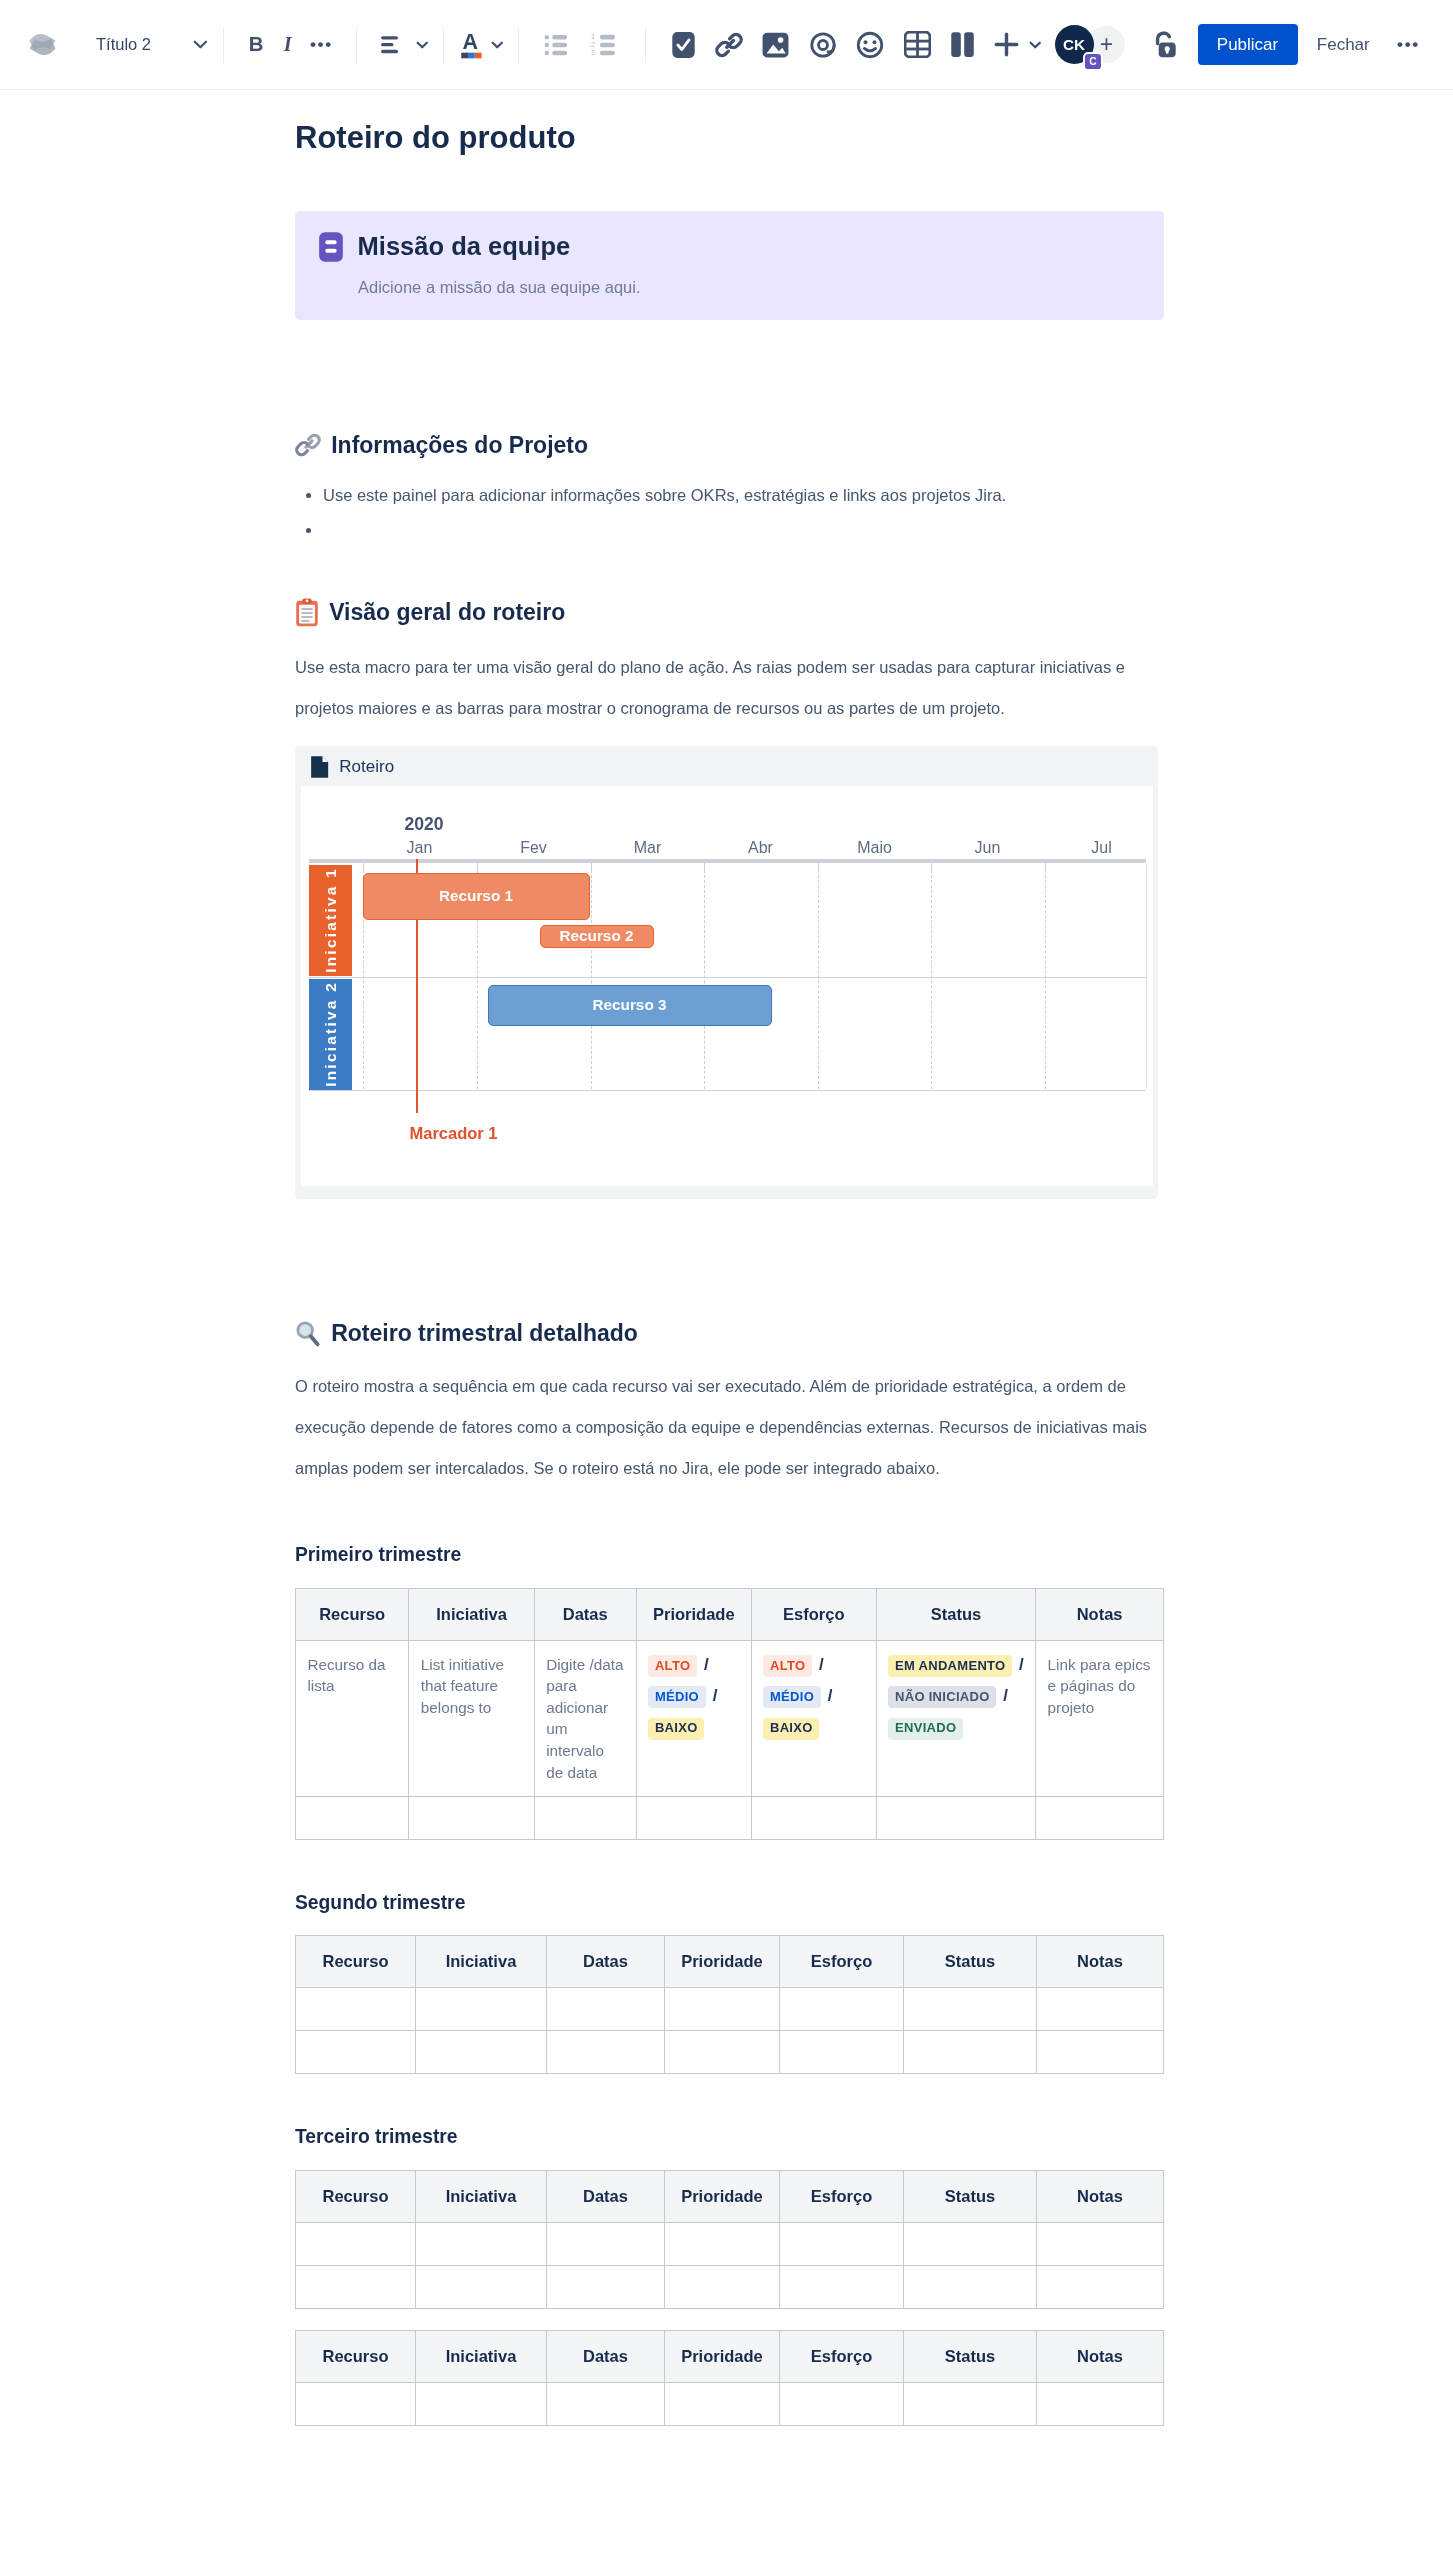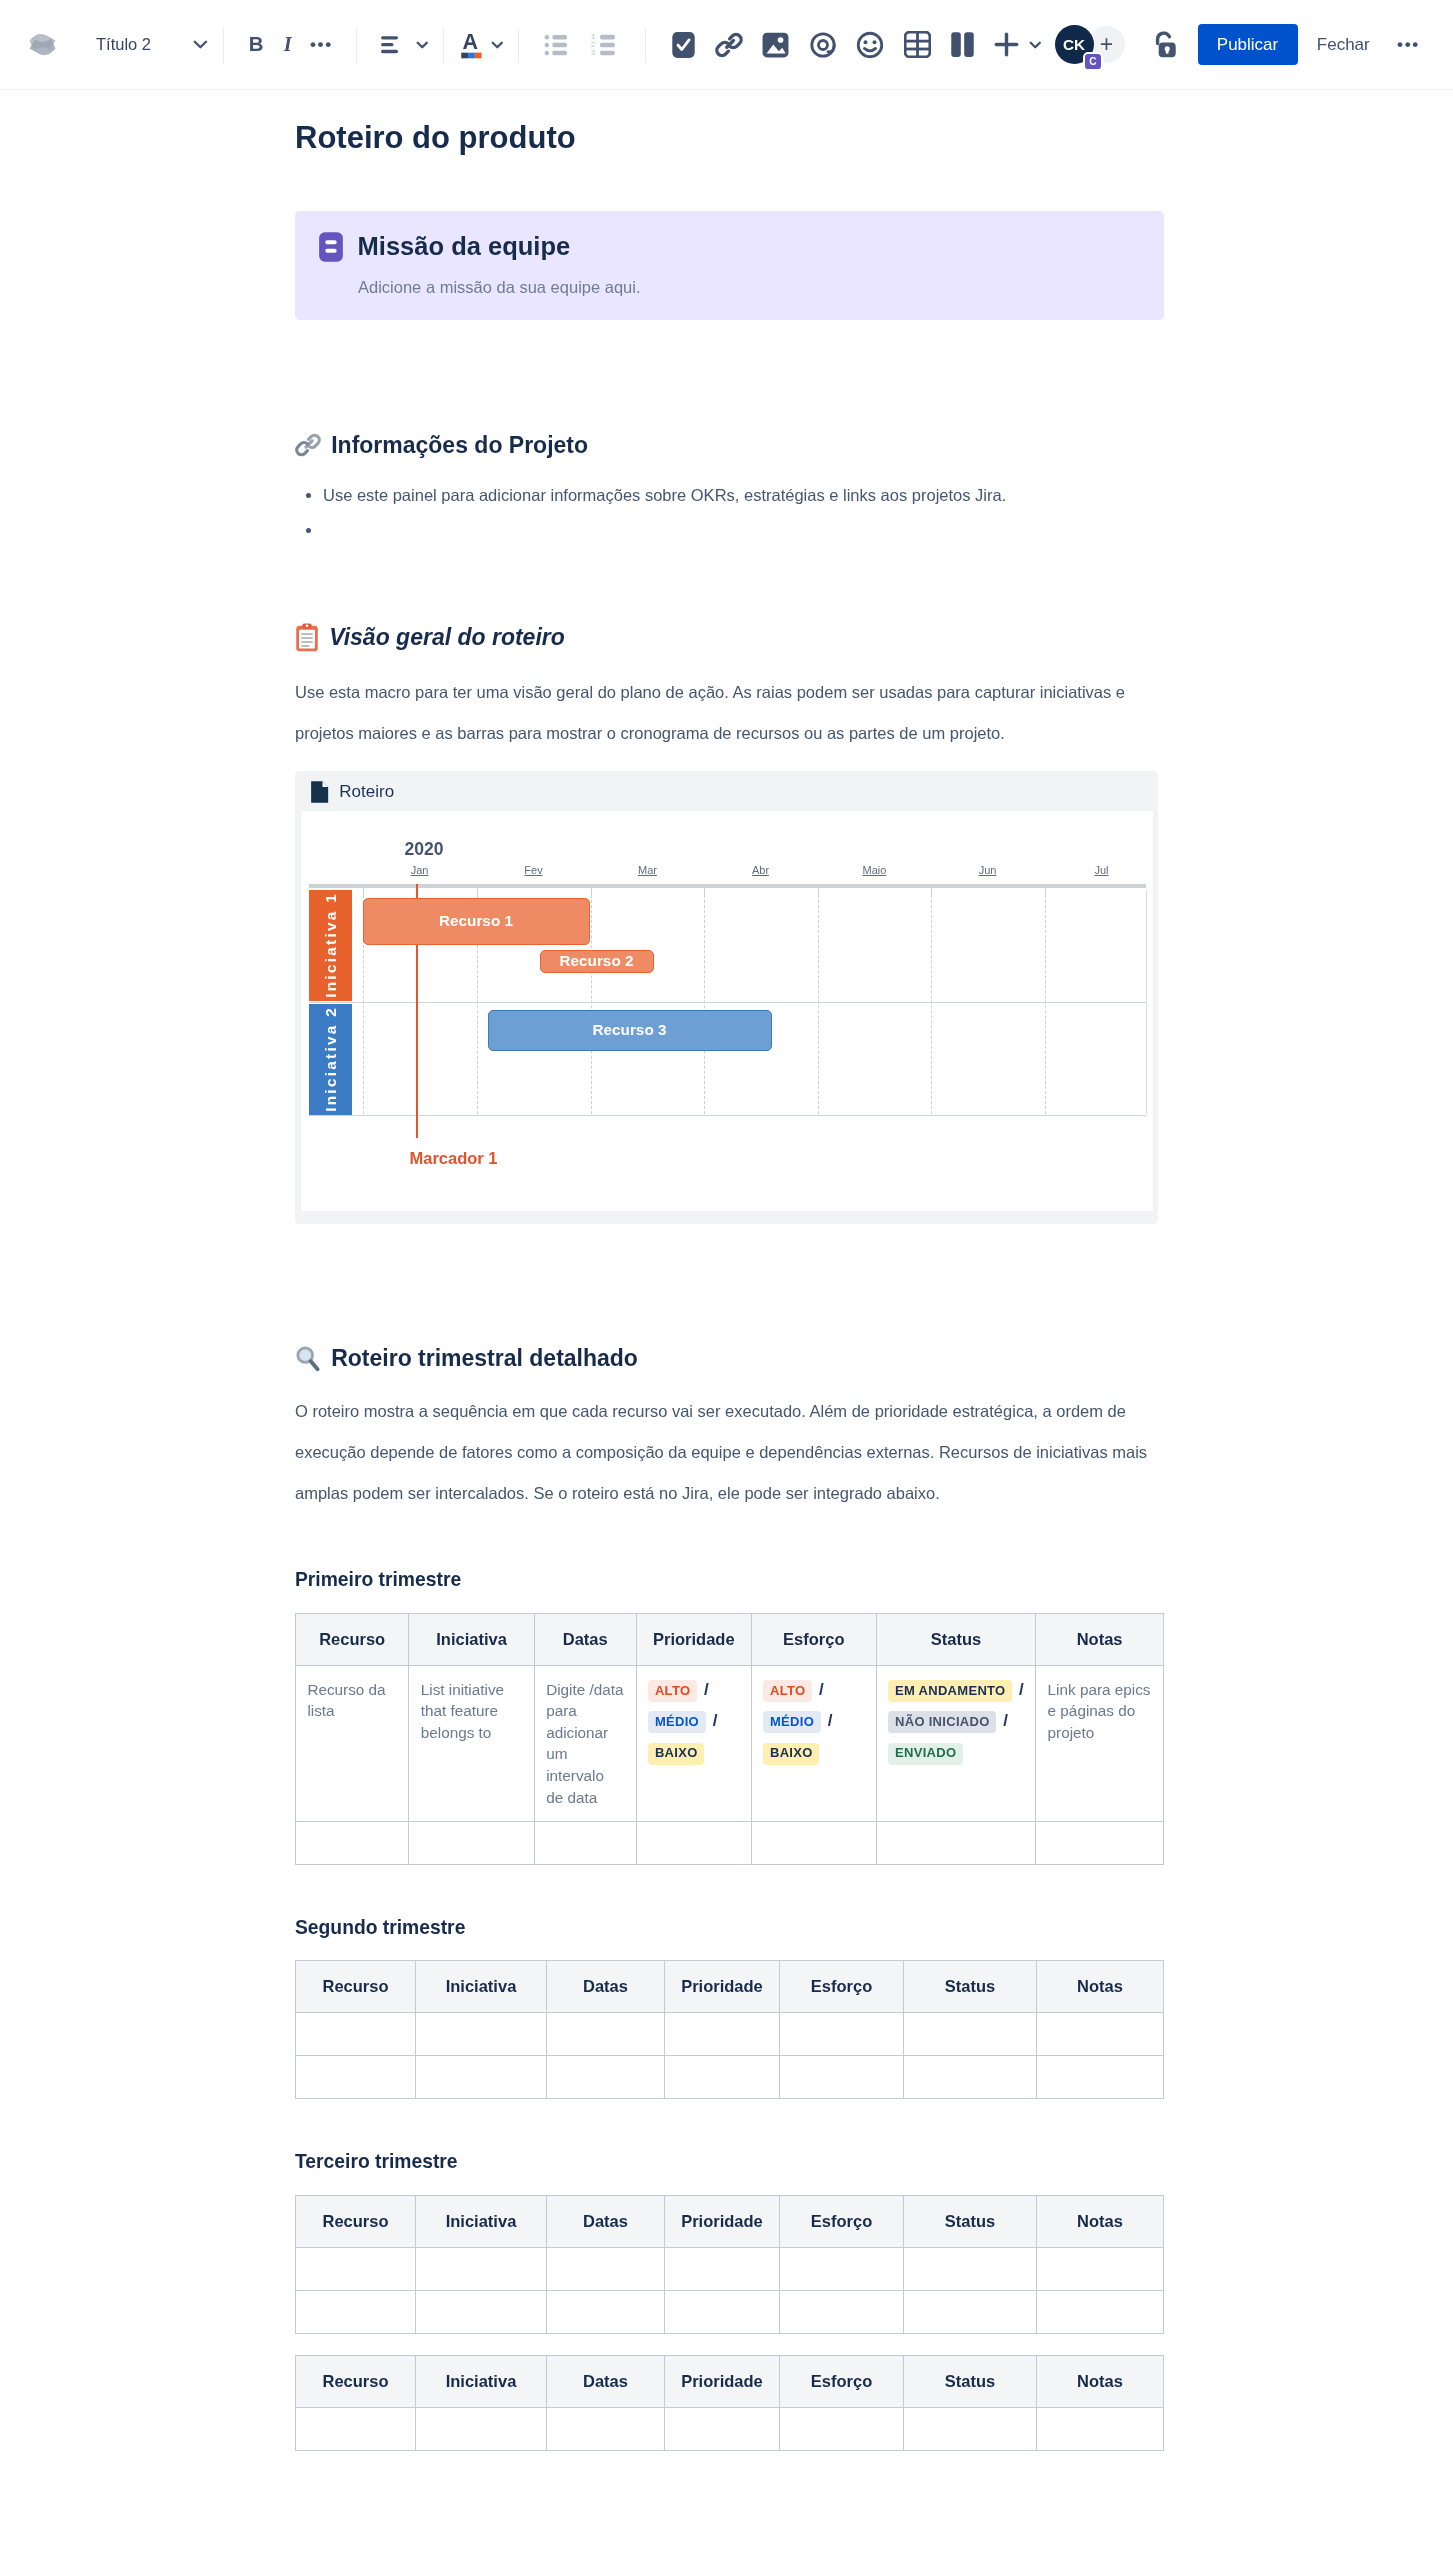--- a/index.html
+++ b/index.html
@@ -53,35 +53,35 @@
 
   .panel {
     background:#EAE6FF; border-radius:4.5px; margin-top:55px; padding:20.4px 26px 23px 23px;
   }
   .panel-head { display:flex; align-items:center; gap:13.6px; }
   .panel-head .txt { font-size:25.5px; font-weight:bold; color:#172B4D; }
   .panel-body { font-size:16.5px; color:#707C93; margin:14.8px 0 0 40px; }
 
   .sec-h { display:flex; align-items:center; gap:10.2px; font-size:23px; font-weight:bold; color:#172B4D; }
   .mt-info { margin-top:112px; }
-  .mt-overview { margin-top:75px;font-style:italic; }
+  .mt-overview { margin-top:50px; }
   .mt-detail { margin-top:121px; }
 
   ul.bullets { margin:19.3px 0 0 0; padding-left:28px; }
   ul.bullets li { font-size:16.5px; color:#46566E; line-height:35px; min-height:35px; }
 
   p.body-text { font-size:16.5px; color:#46566E; line-height:41px; margin:19.3px 0 0 0; max-width:857px; }
 
   
   .card { width:863px; background:#F2F3F5; border-radius:4.5px; margin-top:17px; padding-bottom:13.6px; }
   .card-header { display:flex; align-items:center; gap:10.2px; padding:9px 0 6.8px 14.8px; }
   .card-header .lbl { font-size:17px; color:#18335A; }
   .chart { position:relative; width:852px; height:400px; background:#fff; margin:0 auto; overflow:hidden; }
   .year-lbl { position:absolute; left:104px; top:28px; font-size:17.6px; font-weight:bold; color:#44546F; }
-  .month-lbl { position:absolute; top:53px; width:114px; text-align:center; font-size:11px; color:#5E6C84;text-decoration:underline; }
+  .month-lbl { position:absolute; top:53px; width:114px; text-align:center; font-size:16px; color:#5E6C84; }
   .tl-bar { position:absolute; left:8.5px; top:73px; width:837px; height:4px; background:#CDD1D8; }
   .tick { position:absolute; top:77px; width:1.1px; height:7.4px; background:#CDD1D8; }
   .gridline { position:absolute; top:79px; height:224px; width:0; border-left:1.1px dashed #C9CED6; }
   .plot-right { position:absolute; left:845px; top:79px; height:224px; width:1.1px; background:#DCDFE4; }
   .lane-sep { position:absolute; left:8.5px; width:837px; height:1.7px; background:#CFD3DA; }
   .lane-strip {
     position:absolute; left:8.5px; width:43px; display:flex; align-items:center; justify-content:center;
   }
   .lane-strip span {
     writing-mode:vertical-rl; transform:rotate(180deg); color:#fff; font-weight:bold;

